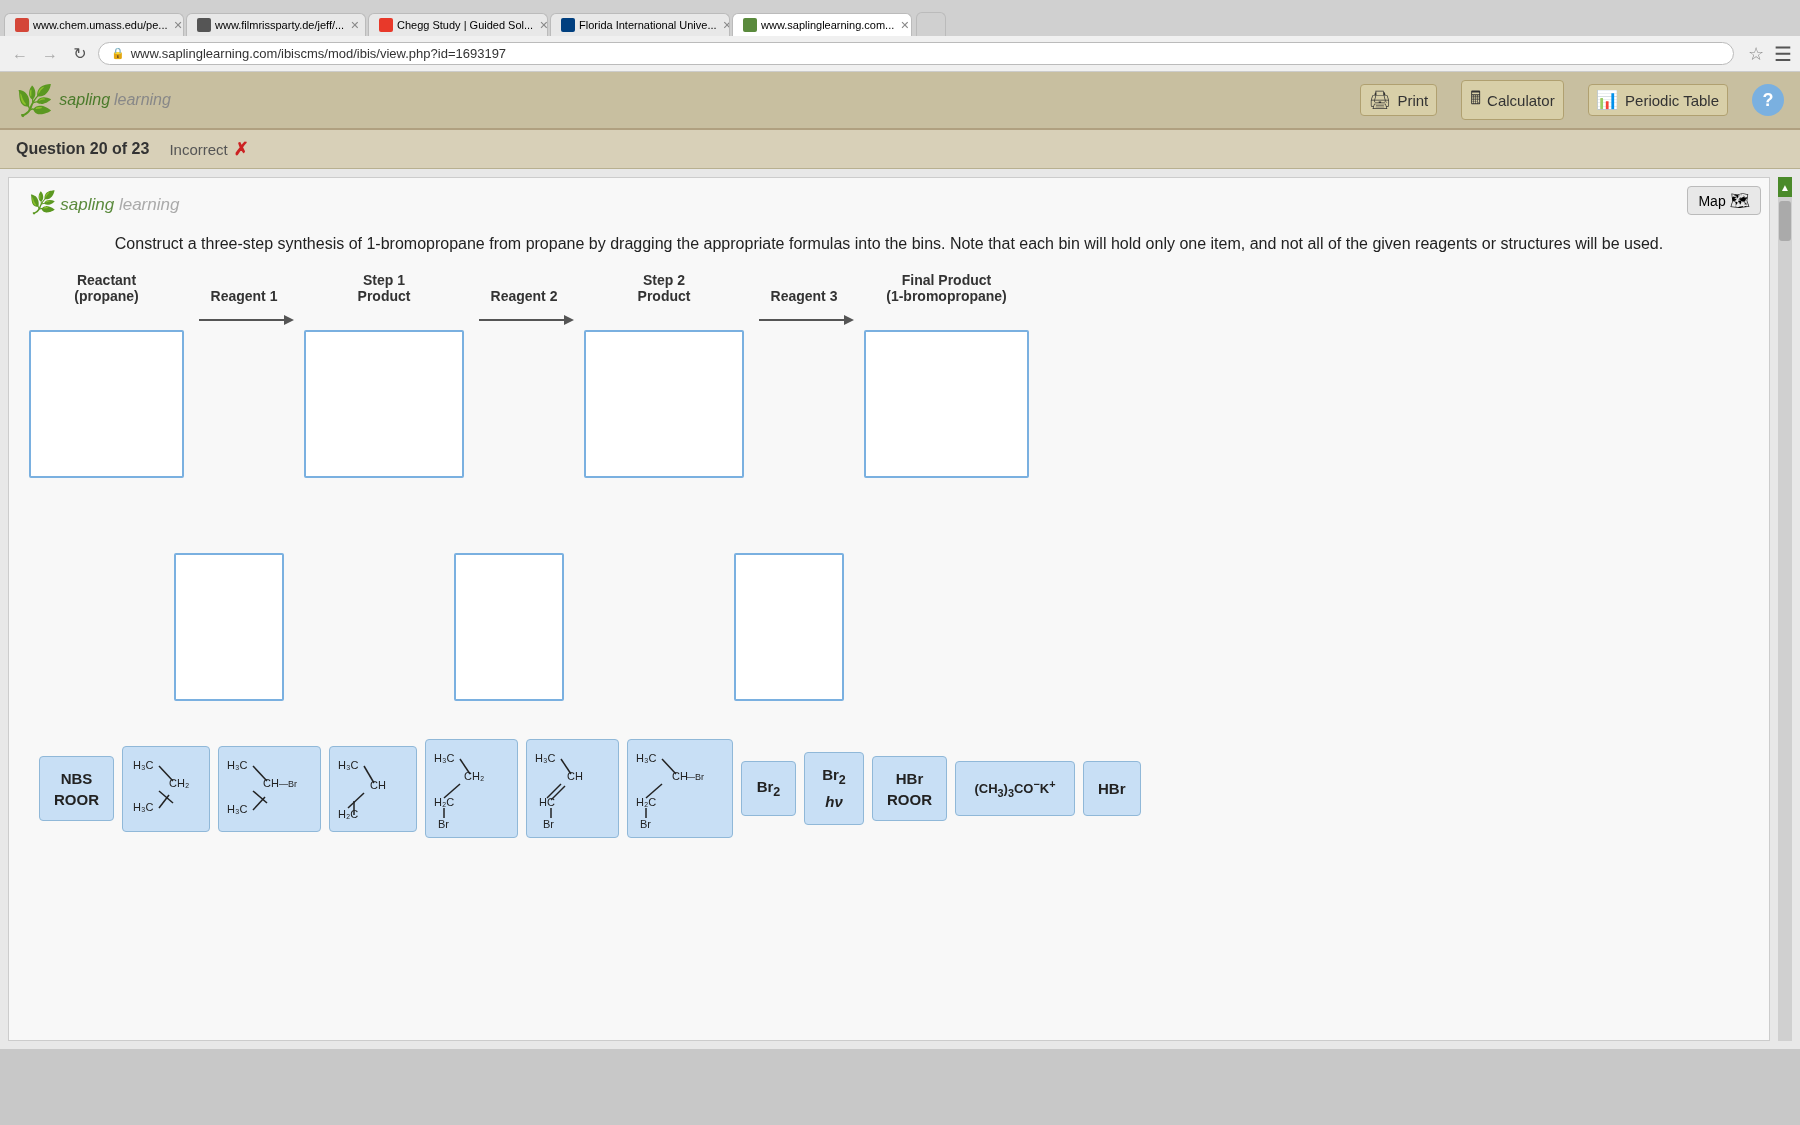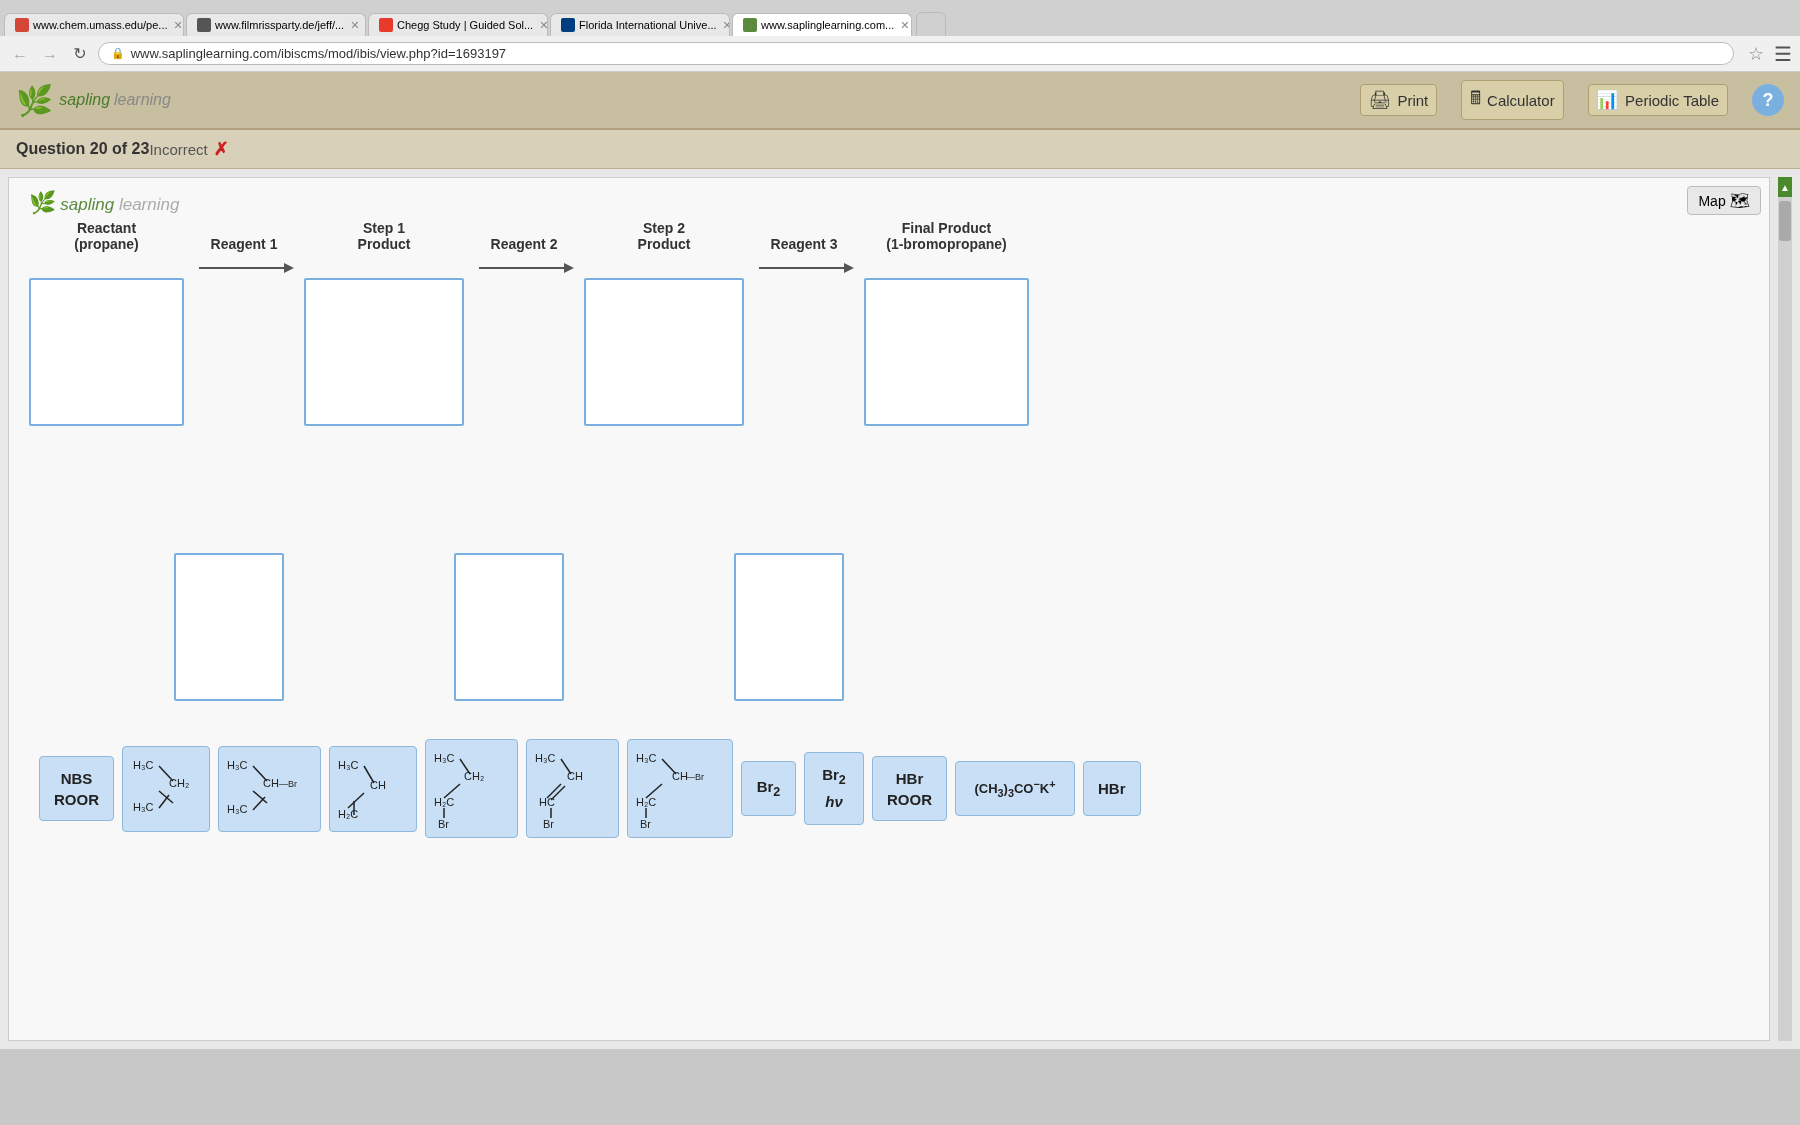--- a/index.html
+++ b/index.html
@@ -24,21 +24,21 @@
     .star-btn { color: #888; font-size: 18px; margin-left: 8px; cursor: pointer; }
     .menu-btn { color: #555; font-size: 20px; cursor: pointer; margin-left: 4px; }
 
     
     .toolbar { background: #c8bfa0; padding: 8px 16px; display: flex; align-items: center; gap: 24px; border-bottom: 2px solid #b0a080; }
     .toolbar-logo { display: flex; align-items: center; gap: 6px; }
     .toolbar-btn { display: flex; align-items: center; gap: 6px; cursor: pointer; font-size: 15px; color: #333; padding: 4px 8px; background: #d8cfa8; border: 1px solid #b0a070; border-radius: 4px; }
     .toolbar-btn-icon { font-size: 18px; }
 
     
-    .question-header { background: #d8d0b8; padding: 8px 16px; display: flex; align-items: center; border-bottom: 1px solid #b8b090; }
+    .question-header { background: #d8d0b8; padding: 8px 16px; display: flex; align-items: center; gap: 20px; border-bottom: 1px solid #b8b090; }
     .question-num { font-size: 16px; font-weight: bold; color: #333; }
     .incorrect-badge { display: flex; align-items: center; gap: 6px; color: #555; font-size: 15px; }
     .incorrect-x { color: #cc2222; font-size: 18px; font-weight: bold; }
 
     
     .map-btn { position: absolute; top: 8px; right: 8px; background: #e8e8e8; border: 1px solid #bbb; border-radius: 4px; padding: 4px 10px; cursor: pointer; font-size: 14px; display: flex; align-items: center; gap: 4px; }
 
     
     .sapling-logo-area { padding: 12px 20px 4px; }
 
@@ -150,20 +150,23 @@
     <div class="map-btn">
       <span>Map</span>
       <span style="font-size:16px;">🗺</span>
     </div>
 
     <div class="sapling-logo-area">
       <span style="color:#5a8a3c;font-size:22px;">🌿</span>
       <span style="color:#5a8a3c;font-size:17px;font-style:italic;"> sapling <span style="color:#aaa;">learning</span></span>
     </div>
 
+    <div class="question-text">
+      <span>Construct a three-step synthesis of 1-bromopropane from propane by dragging the appropriate formulas into the bins. Note that each bin will hold only one item, and not all of the given reagents or structures will be used.</span>
+    </div>
 
     <div class="synthesis-diagram">
 
       <div style="display:flex;align-items:flex-end;padding:0 0 6px 0;gap:0;">
 
         <div style="width:155px;text-align:center;font-size:14px;font-weight:bold;color:#333;flex-shrink:0;">Reactant<br>(propane)</div>
 
         <div style="width:120px;display:flex;align-items:flex-end;justify-content:center;flex-shrink:0;">
           <div style="text-align:left;font-size:14px;font-weight:bold;color:#333;">Reagent 1</div>
         </div>

